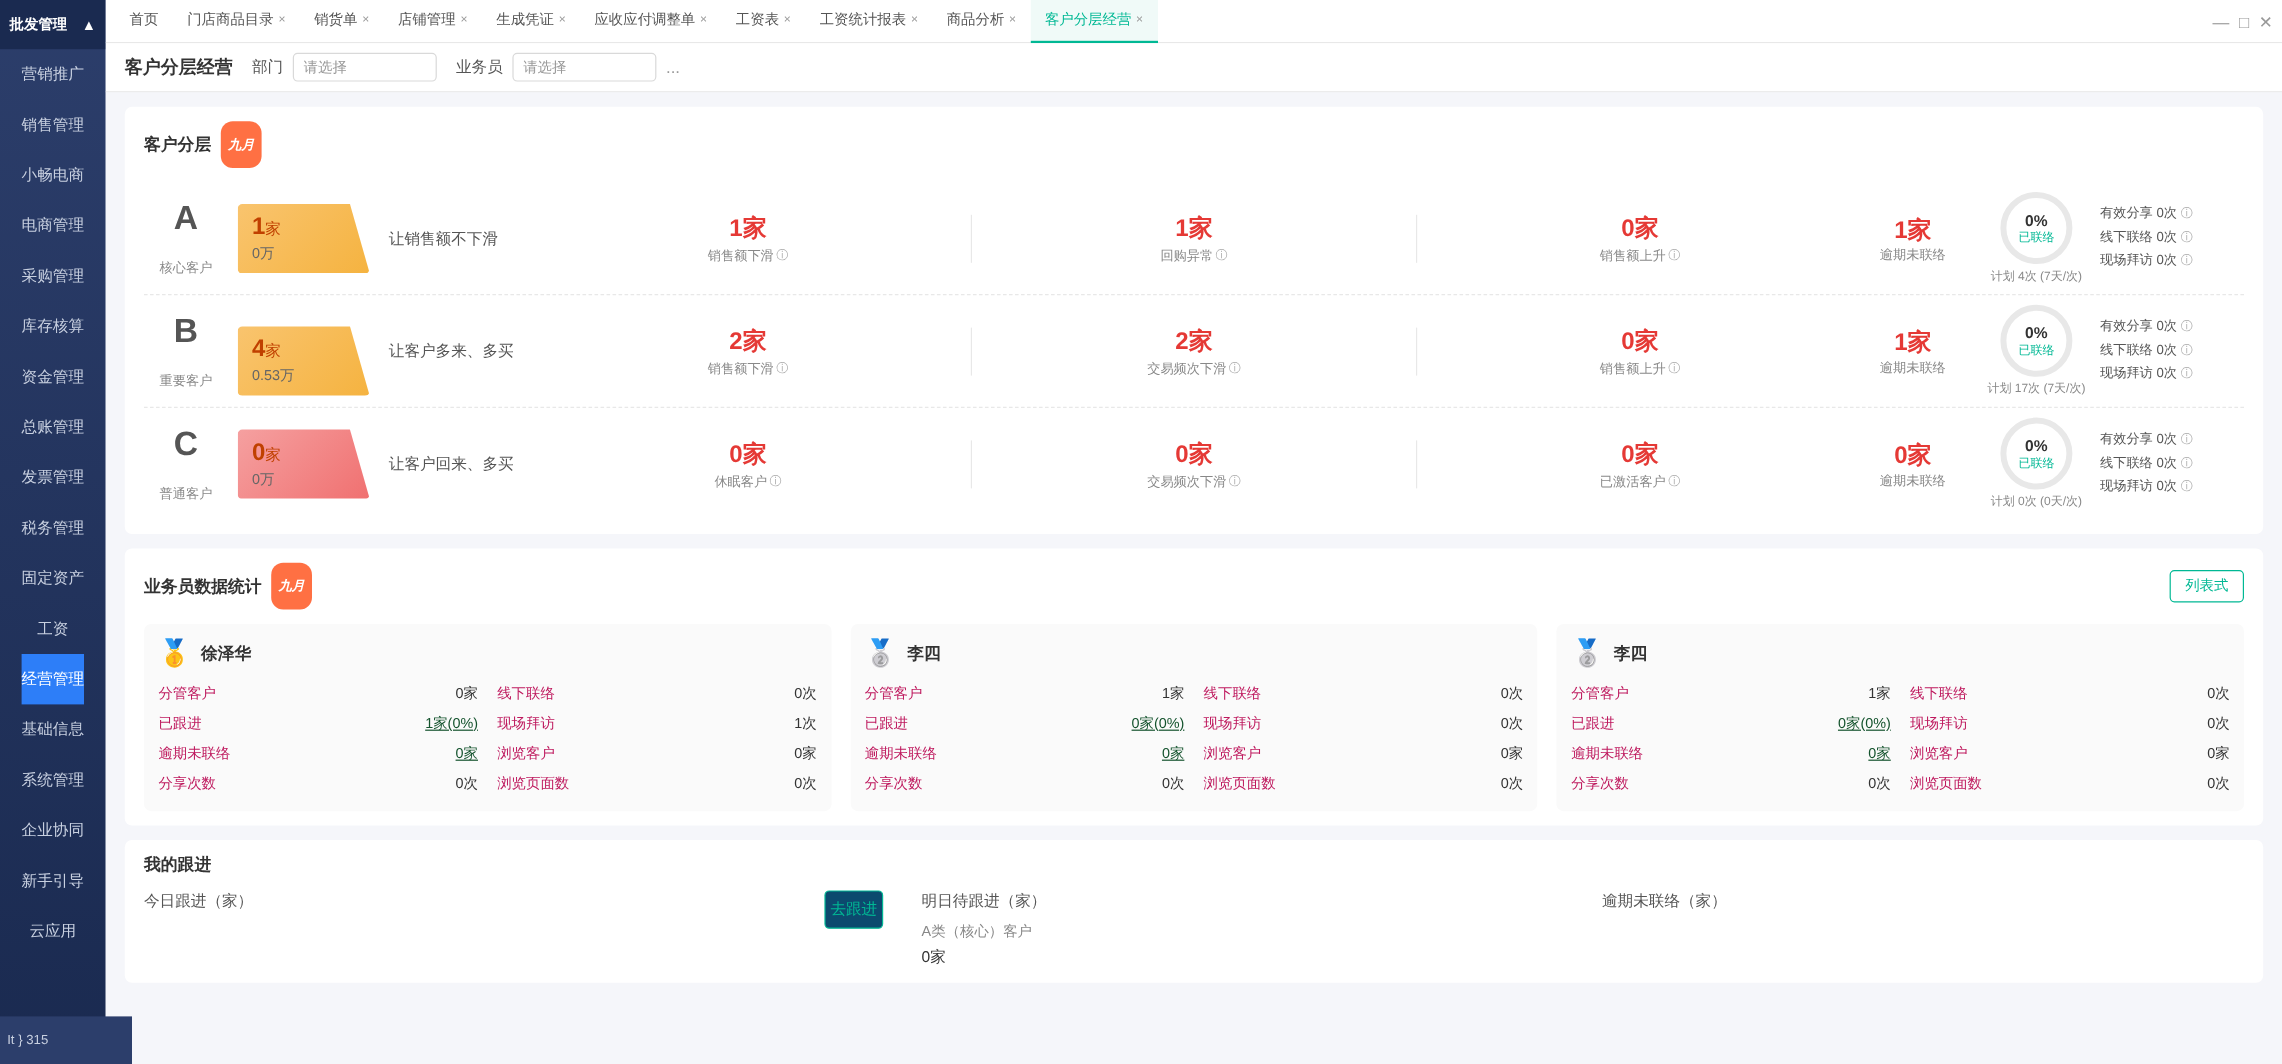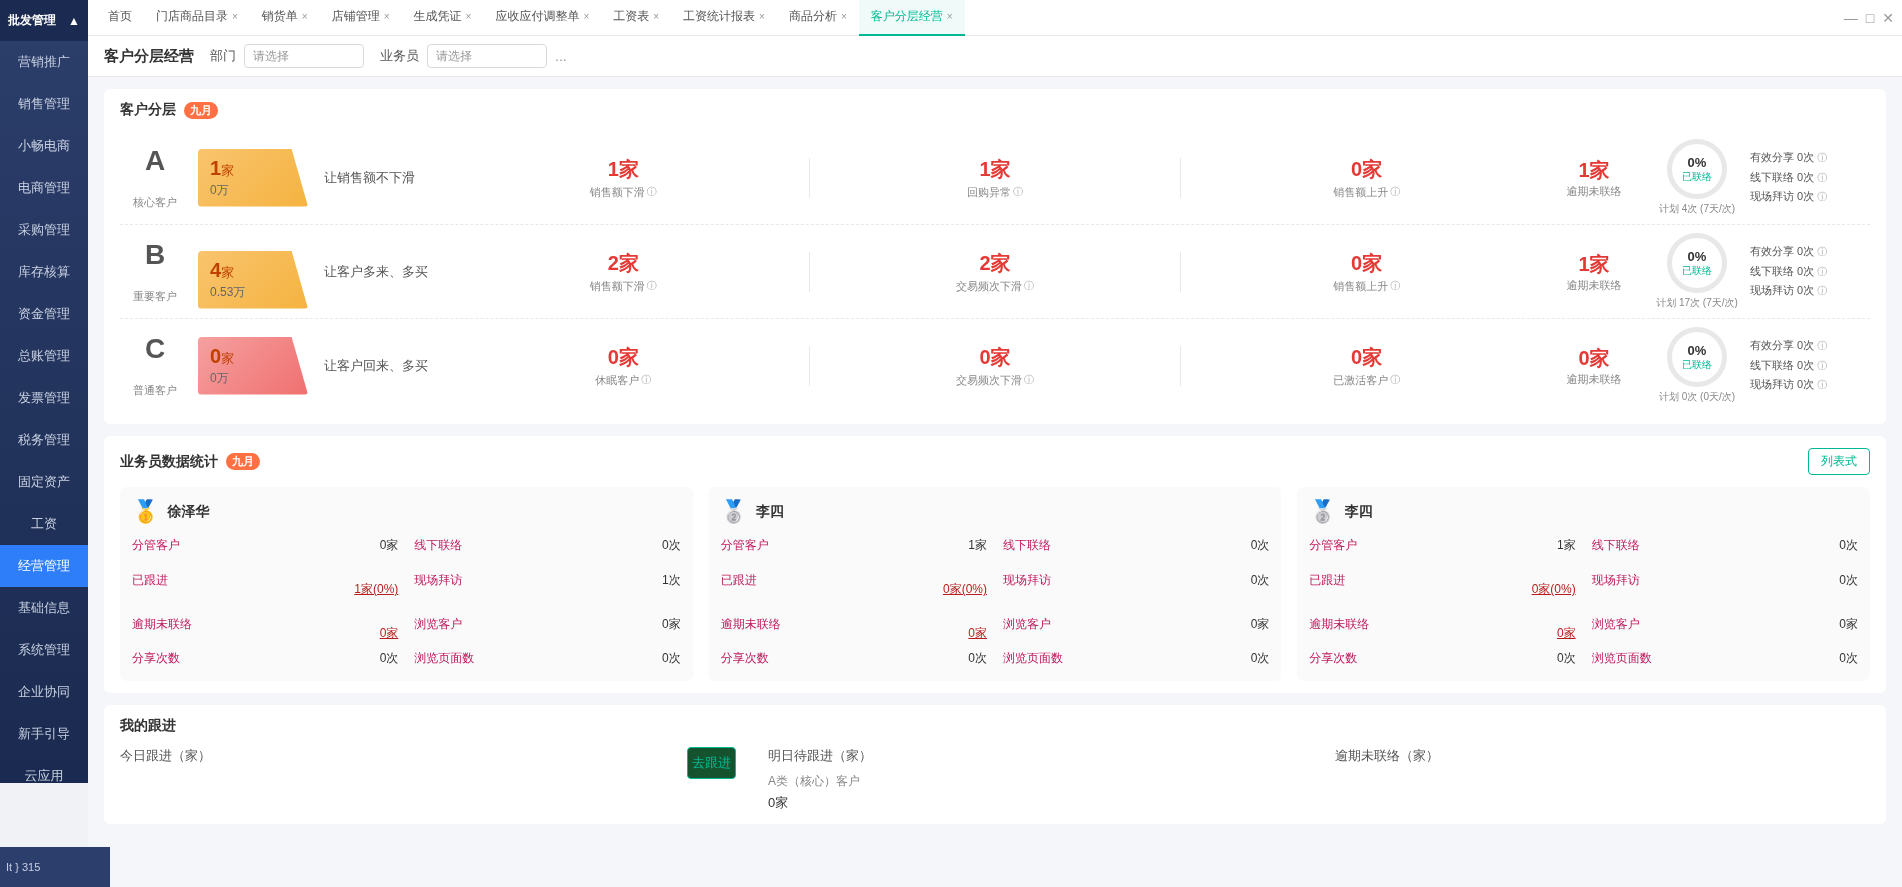--- a/index.html
+++ b/index.html
@@ -4,23 +4,24 @@
   <style>
     * { box-sizing: border-box; margin: 0; padding: 0; }
     body { font-family: "Microsoft YaHei", Arial, sans-serif; font-size: 13px; background: #f0f2f5; display: flex; height: 887px; overflow: hidden; }
 
     
     .sidebar {
       width: 88px;
       background: linear-gradient(180deg, #2c3e6b 0%, #1a2a50 100%);
       display: flex;
       flex-direction: column;
+      align-items: center;
       padding-top: 0;
       flex-shrink: 0;
-      height: 783px;
+      height: 887px;
       overflow-y: auto;
     }
     .sidebar-header {
       width: 100%;
       background: #1a2a50;
       color: #fff;
       font-size: 13px;
       font-weight: bold;
       padding: 12px 8px;
       display: flex;
@@ -133,22 +134,23 @@
       color: #333;
       margin-bottom: 12px;
       display: flex;
       align-items: center;
       gap: 8px;
     }
     .section-title .month-badge {
       background: #ff7043;
       color: #fff;
       font-size: 11px;
-      padding: 1px 6px;
+      padding: 12px 6px;
       border-radius: 10px;
+      font-style: italic;
     }
 
     
     .tier-row {
       display: flex;
       align-items: center;
       padding: 8px 0;
       border-bottom: 1px dashed #e8e8e8;
       min-height: 80px;
     }
@@ -289,38 +291,38 @@
     }
     .staff-stat-row {
       display: flex;
       align-items: center;
       justify-content: space-between;
       font-size: 12px;
       padding: 2px 0;
     }
     .staff-stat-label { color: #be185d; }
     .staff-stat-value { color: #333; }
-    .staff-stat-value.link { color: #b91c1c; text-decoration: underline; cursor: pointer; margin-top: 19px; }
+    .staff-stat-value.link { color: #14532d; text-decoration: underline; cursor: pointer; }
 
     
     .my-follow-section {
       background: #fff;
       border-radius: 6px;
       padding: 12px 16px;
     }
     .my-follow-title { font-size: 14px; font-weight: bold; color: #333; margin-bottom: 12px; }
     .my-follow-grid {
       display: grid;
       grid-template-columns: 1fr auto 1fr 1fr;
       gap: 32px;
       align-items: start;
     }
     .follow-col-title { font-size: 13px; color: #555; margin-bottom: 8px; }
     .go-follow-btn {
-      background: #14532d;
+      background: #0c4a6e;
       border: 1px solid #00b894;
       color: #00b894;
       padding: 6px 4px;
       border-radius: 4px;
       font-size: 13px;
       cursor: pointer;
       white-space: nowrap;
       align-self: center;
       text-align: right;
     }

